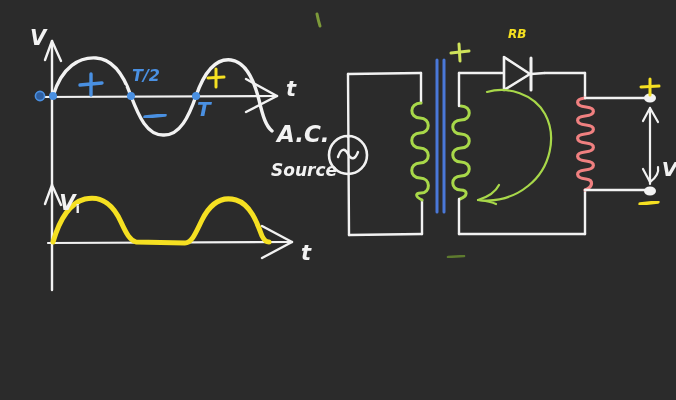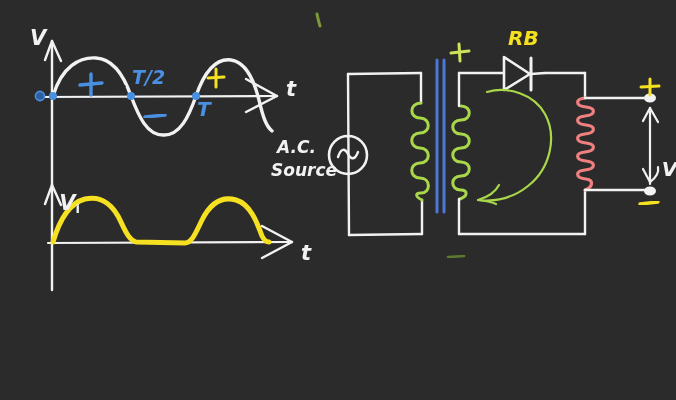--- a/index.html
+++ b/index.html
@@ -193,33 +193,33 @@
     <g filter="url(#rough2)">
       <path d="M208,78 L224,77" stroke="#f5e020" stroke-width="3" stroke-linecap="round"></path>
       <path d="M216,69 L216,87" stroke="#f5e020" stroke-width="3" stroke-linecap="round"></path>
     </g>
   </svg>
 
   <div class="lbl hand" style="left:30px;top:28px;font-size:21px;color:#f2f2f2;">V</div>
 
   <div class="lbl hand" style="left:286px;top:79px;font-size:21px;color:#f2f2f2;">t</div>
 
-  <div class="lbl hand" style="left:132px;top:68px;font-size:19px;color:#4a90e2;">T/2</div>
+  <div class="lbl hand" style="left:132px;top:68px;font-size:16px;color:#4a90e2;">T/2</div>
 
   <div class="lbl hand" style="left:197px;top:99px;font-size:20px;color:#4a90e2;">T</div>
 
   <div class="lbl hand" style="left:30px;top:172px;font-size:21px;color:#f2f2f2;">
     <span>V</span><span class="sub">i</span>
   </div>
 
   <div class="lbl hand" style="left:301px;top:243px;font-size:21px;color:#f2f2f2;">t</div>
 
-  <div class="lbl hand" style="left:277px;top:139px;font-size:17px;color:#f2f2f2;">A.C.</div>
+  <div class="lbl hand" style="left:277px;top:123px;font-size:23px;color:#f2f2f2;">A.C.</div>
 
   <div class="lbl hand" style="left:271px;top:162px;font-size:17px;color:#f2f2f2;">Source</div>
 
-  <div class="lbl hand" style="left:508px;top:28px;font-size:20px;font-weight:700;color:#f5e020;">RB</div>
+  <div class="lbl hand" style="left:508px;top:28px;font-size:12px;font-weight:700;color:#f5e020;">RB</div>
 
   <div class="lbl hand" style="left:634px;top:139px;font-size:20px;color:#f2f2f2;">
     <span>V</span>
   </div>
 
 </div>
 
 </body></html>

